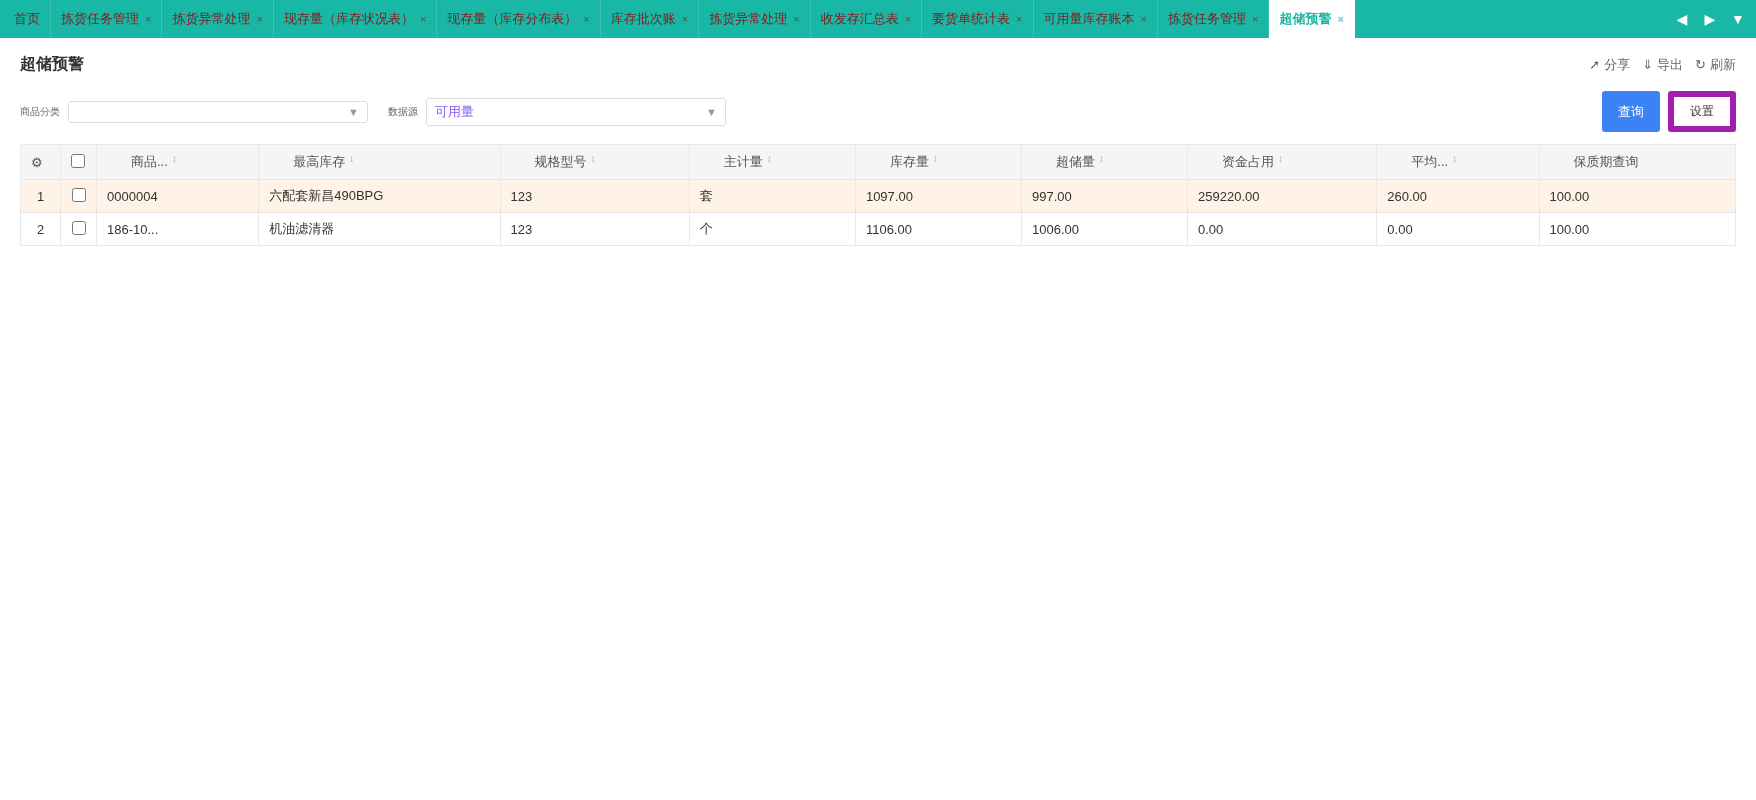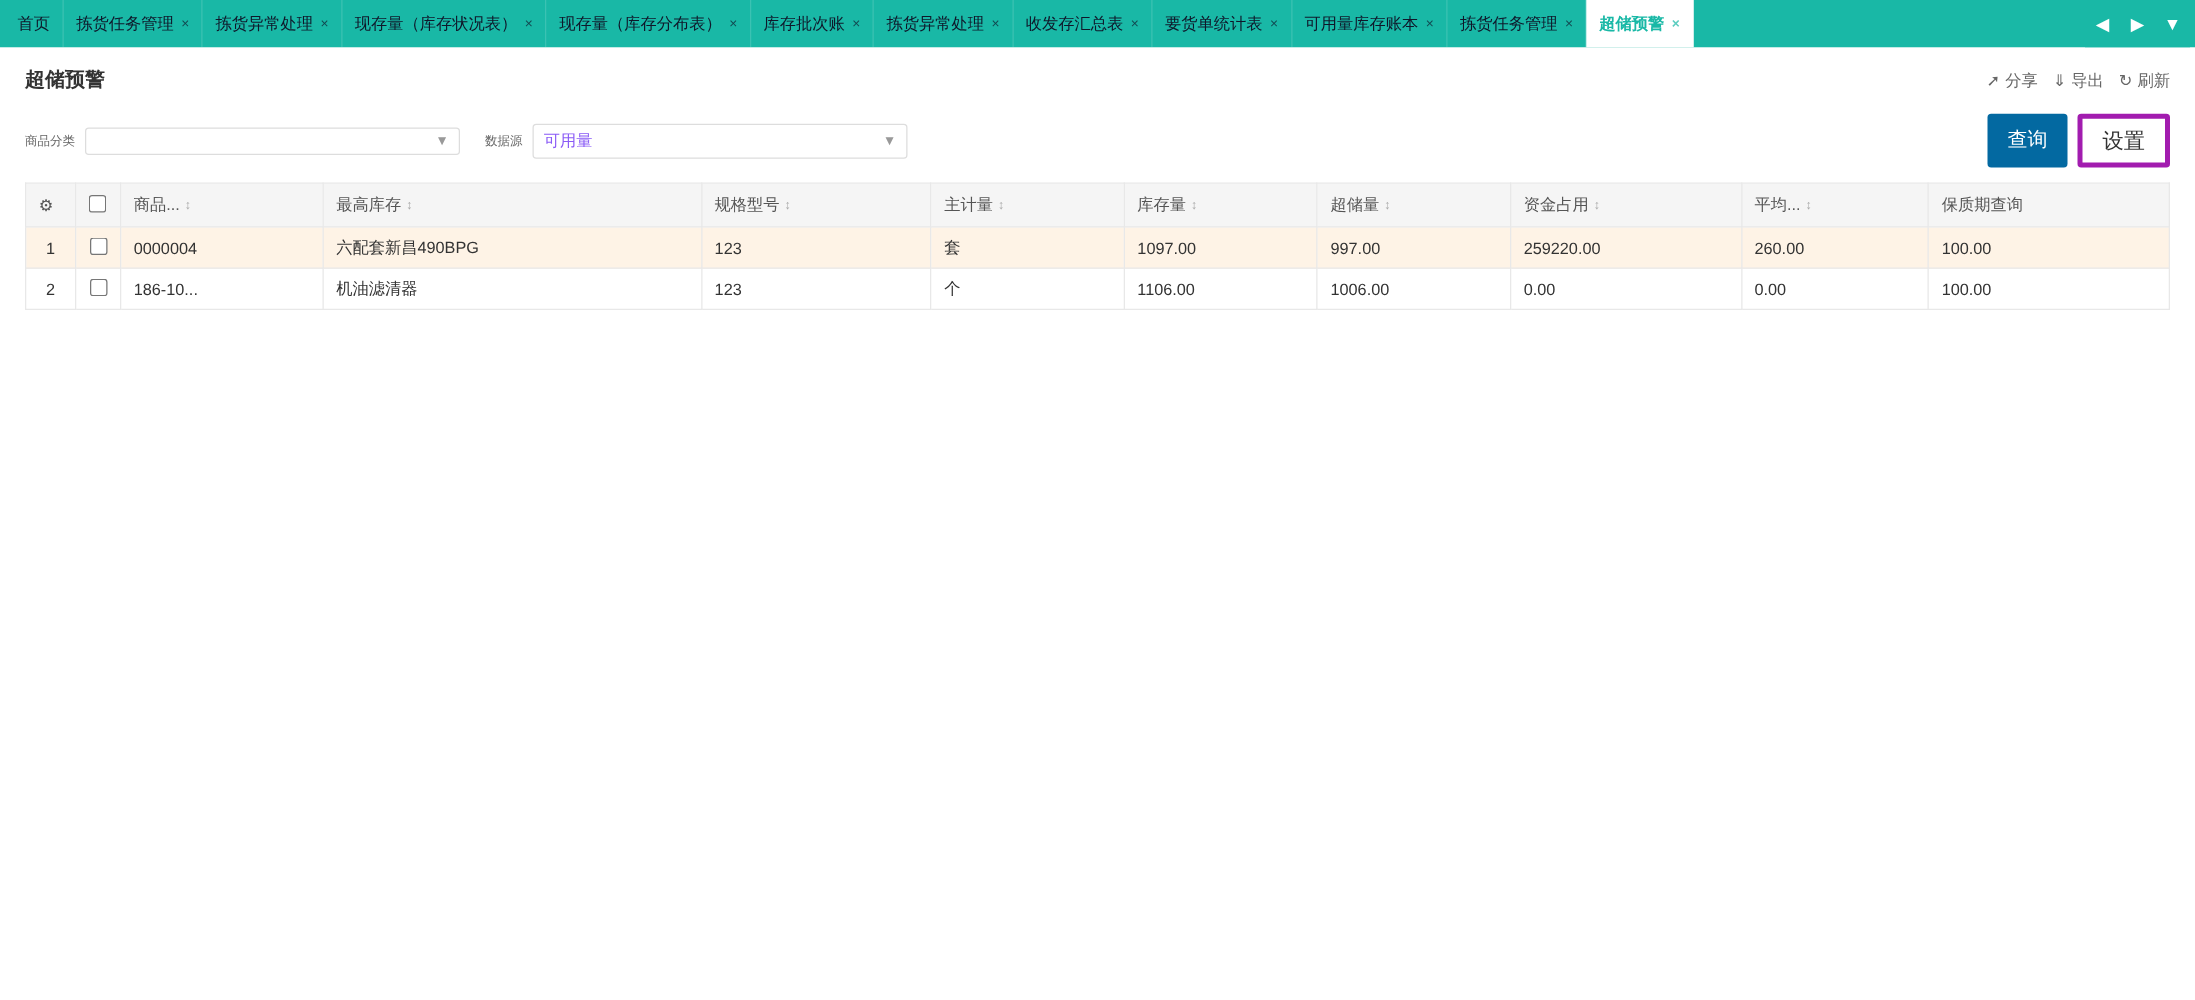--- a/index.html
+++ b/index.html
@@ -12,21 +12,21 @@
       background: #19b8a6;
       height: 38px;
       padding: 0 4px;
       overflow: hidden;
     }
     .top-nav .nav-item {
       display: flex;
       align-items: center;
       padding: 0 10px;
       height: 38px;
-      color: #0f172a;
+      color: #7f1d1d;
       font-size: 13px;
       cursor: pointer;
       white-space: nowrap;
       border-right: 1px solid rgba(255,255,255,0.15);
       user-select: none;
     }
     .top-nav .nav-item.active { background: #fff; color: #19b8a6; font-weight: bold; }
     .top-nav .nav-item .close-btn {
       margin-left: 6px;
       font-size: 11px;
@@ -125,37 +125,37 @@
       font-size: 11px;
     }
 
     
     .action-buttons {
       margin-left: auto;
       display: flex;
       gap: 8px;
     }
     .btn-query {
-      background: #0369a1;
+      background: #3b82f6;
       color: #fff;
       border: none;
       padding: 6px 16px;
       border-radius: 3px;
       cursor: pointer;
-      font-size: 16px;
+      font-size: 13px;
       margin-left: 16px;
     }
     .btn-settings {
       background: #fff;
       color: #333;
-      border: 4px solid #a21caf;
+      border: 6px solid #a21caf;
       padding: 6px 16px;
       border-radius: 3px;
       cursor: pointer;
-      font-size: 17px;
+      font-size: 12px;
     }
 
     
     .data-table {
       width: 100%;
       border-collapse: collapse;
       font-size: 13px;
     }
     .data-table th {
       background: #f5f5f5;
@@ -174,22 +174,22 @@
     .data-table tr.row-highlight td {
       background: #fef3e6;
     }
     .sort-icon {
       color: #aaa;
       font-size: 10px;
       margin-left: 2px;
     }
     .th-inner {
       display: flex;
-      align-items: center;
       gap: 2px;
+      margin-left: 24px;
     }
     .row-num {
       color: #666;
       text-align: center;
     }
     .checkbox-cell {
       text-align: center;
     }
     input[type="checkbox"] {
       cursor: pointer;

